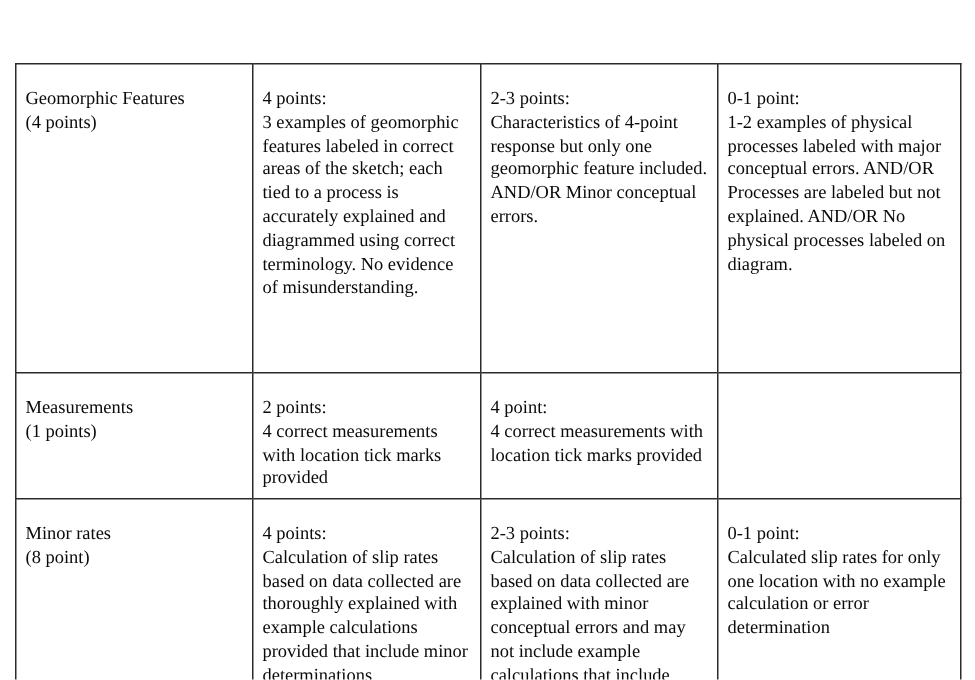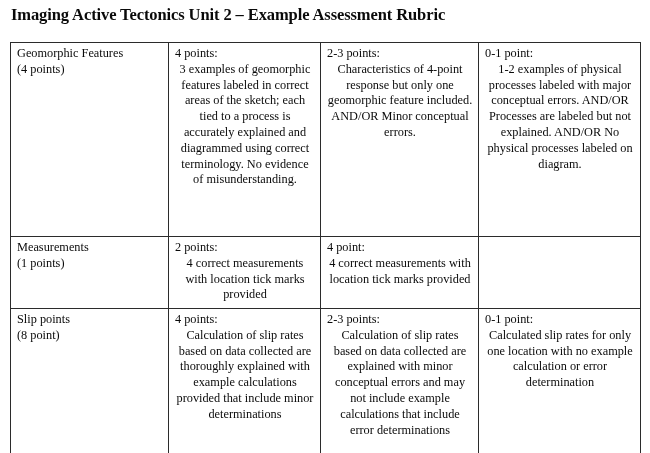--- a/index.html
+++ b/index.html
@@ -35,44 +35,43 @@
     position: absolute;
     left: 10px;
     top: 42px;
     width: 630px;
     border-collapse: collapse;
     table-layout: fixed;
   }
   .rubric-table td {
     border: 1px solid #2b2b2b;
     vertical-align: top;
-    padding: 3px 5px 4px 6px;
+    padding: 15px 5px 4px 6px;
     font-size: 12.3px;
     line-height: 1.285;
     word-wrap: break-word;
     hyphens: none;
   }
   .col-criterion { width: 158px; }
   .col-full      { width: 152px; }
   .col-partial   { width: 158px; }
   .col-low       { width: 162px; }
 
   .cell-line { display: block; }
-  .cell-text { display: block; white-space: pre-wrap; text-align: center; }
+  .cell-text { display: block; white-space: pre-wrap; }
 
   .row-geomorphic td { height: 186px; }
   .row-measurements td { height: 64px; }
   .row-slip td { height: 151px; }
 </style>
 </head>
 <body>
 
 <div class="page">
 
-  <div class="doc-title">Imaging Active Tectonics Unit 2 – Example Assessment Rubric</div>
 
   <table class="rubric-table">
     <colgroup>
       <col class="col-criterion">
       <col class="col-full">
       <col class="col-partial">
       <col class="col-low">
     </colgroup>
     <tbody>
 
@@ -109,21 +108,21 @@
           <span class="cell-text">4 correct measurements with location tick marks provided</span>
         </td>
         <td>
           <span class="cell-line"></span>
           <span class="cell-text"></span>
         </td>
       </tr>
 
       <tr class="row-slip">
         <td>
-          <span class="cell-line">Slip points</span>
+          <span class="cell-line">Minor rates</span>
           <span class="cell-line">(8 point)</span>
         </td>
         <td>
           <span class="cell-line">4 points:</span>
           <span class="cell-text">Calculation of slip rates based on data collected are thoroughly explained with example calculations provided that include minor determinations</span>
         </td>
         <td>
           <span class="cell-line">2-3 points:</span>
           <span class="cell-text">Calculation of slip rates based on data collected are explained with minor conceptual errors and may not include example calculations that include error determinations</span>
         </td>

